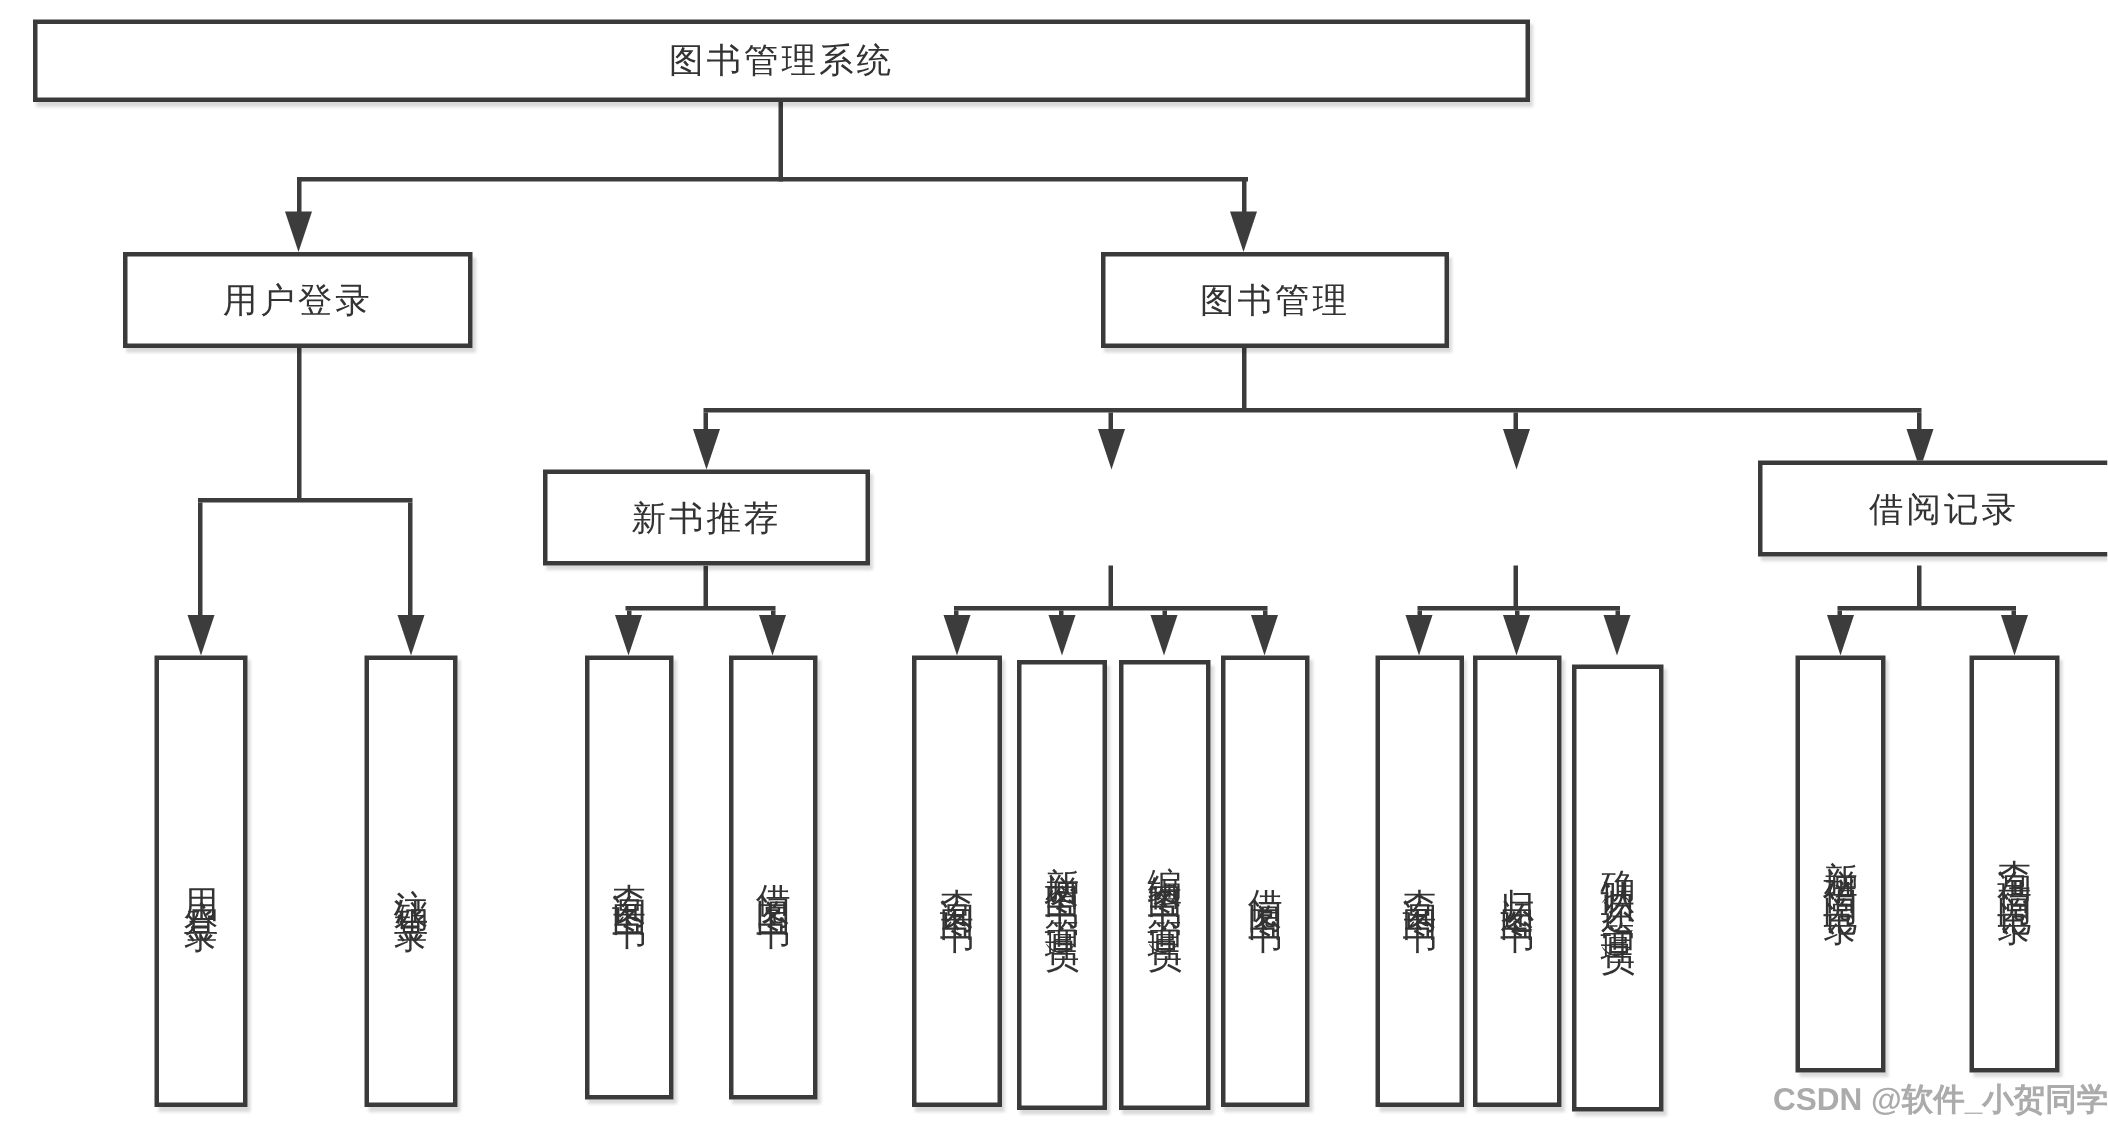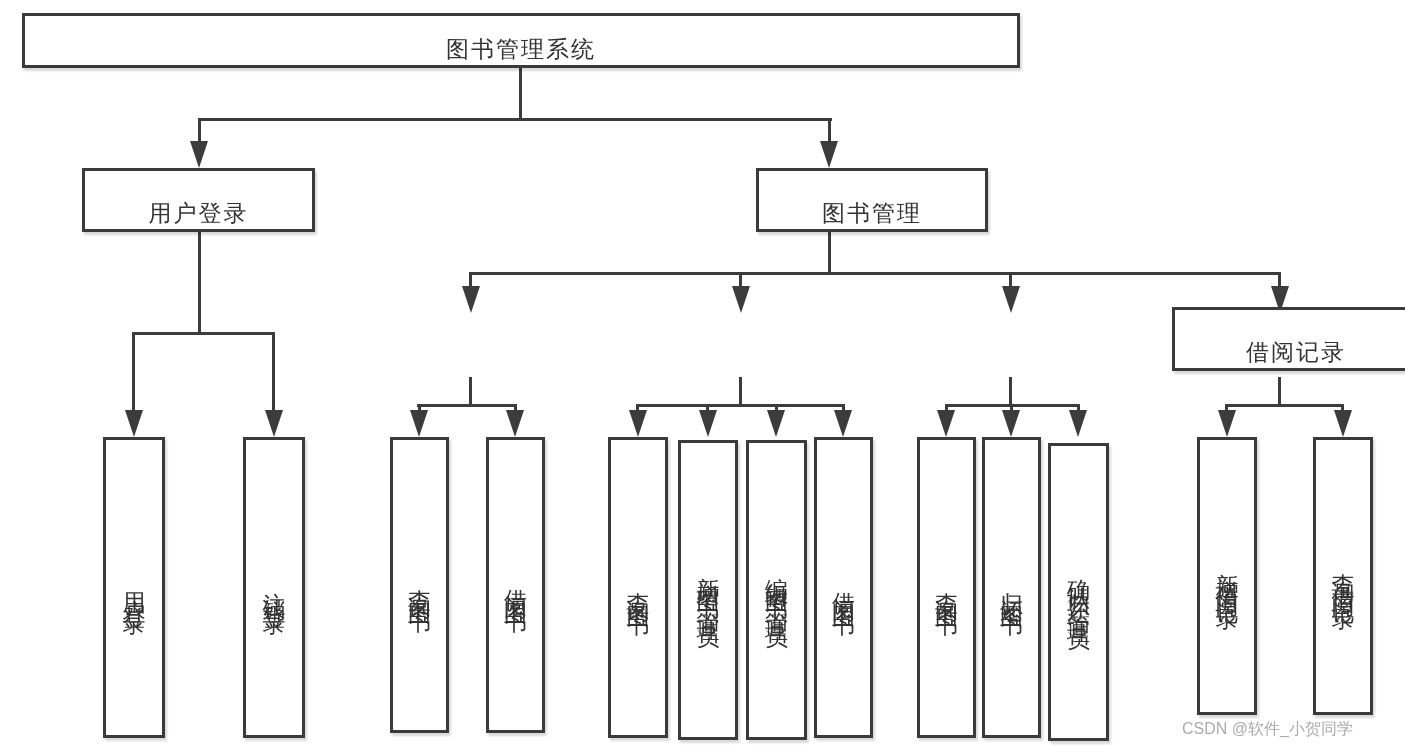--- a/index.html
+++ b/index.html
@@ -15,45 +15,46 @@
   .hbox, .vbox {
     position: absolute;
     background: #ffffff;
     border: 3px solid #3a3a3a;
     display: flex;
     align-items: center;
     justify-content: center;
     color: #333333;
     box-shadow: 2px 3px 2px rgba(0,0,0,0.15);
   }
-  .hbox { font-size: 23px; letter-spacing: 2px; align-items: flex-end; }
+  .hbox { font-size: 23px; letter-spacing: 2px; }
   .vtext {
     writing-mode: vertical-rl;
     text-orientation: mixed;
     font-size: 23px;
     letter-spacing: 7px;
     line-height: 1;
     color: #333333;
   }
   .line { position: absolute; background: #3c3c3c; }
   .arrow {
     position: absolute;
     width: 0; height: 0;
     border-left: 9px solid transparent;
     border-right: 9px solid transparent;
     border-top: 27px solid #3c3c3c;
   }
   .watermark {
     position: absolute;
     left: 1182px;
     top: 719px;
-    font-size: 16px;
+    font-size: 21px;
     color: #ababab;
     white-space: nowrap;
     z-index: 10;
+    font-weight: bold;
   }
 </style>
 </head>
 <body>
 
 <div class="canvas">
 
   <div class="line" style="left:519px;top:68px;width:3px;height:53px"></div>
   <div class="line" style="left:198px;top:118px;width:634px;height:3px"></div>
   <div class="line" style="left:198px;top:118px;width:3px;height:25px"></div>
@@ -113,24 +114,27 @@
   <div class="arrow" style="left:1218px;top:410px"></div>
   <div class="arrow" style="left:1334px;top:410px"></div>
 
   <div class="hbox" style="left:22px;top:13px;width:998px;height:55px">
     <span>图书管理系统</span>
   </div>
 
   <div class="hbox" style="left:82px;top:168px;width:233px;height:64px">
     <span>用户登录</span>
   </div>
-  <div class="hbox" style="left:756px;top:168px;width:232px;height:64px">
+  <div class="hbox" style="left:734px;top:168px;width:232px;height:64px">
     <span>图书管理</span>
   </div>
 
+  <div class="hbox" style="left:362px;top:313px;width:218px;height:64px">
+    <span>新书推荐</span>
+  </div>
   <div class="hbox" style="left:1172px;top:307px;width:248px;height:64px">
     <span>借阅记录</span>
   </div>
 
   <div class="vbox" style="left:103px;top:437px;width:62px;height:301px">
     <span class="vtext">用户登录</span>
   </div>
   <div class="vbox" style="left:243px;top:437px;width:62px;height:301px">
     <span class="vtext">注销登录</span>
   </div>

